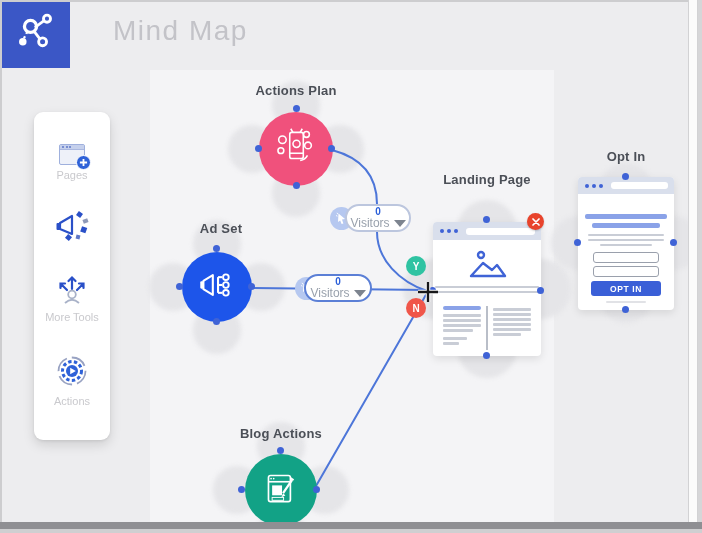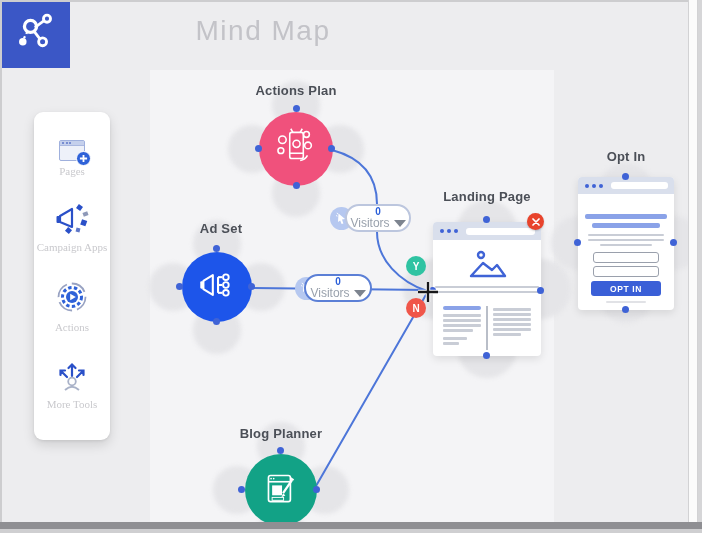--- a/index.html
+++ b/index.html
@@ -14,30 +14,30 @@
   .scrollbar   { position:absolute; left:688px; top:0; width:10px; height:533px; background:#fbfbfb;
                  border-left:1px solid #d2d2d4; border-right:1px solid #d2d2d4; z-index:40; }
   .frame-right { position:absolute; left:698px; top:0; width:4px; height:533px; background:#d6d6d8; z-index:40; }
   .frame-bottom-dark  { position:absolute; left:0; top:522px; width:702px; height:7px; background:#8f8f93; z-index:41; }
   .frame-bottom-light { position:absolute; left:0; top:529px; width:702px; height:4px; background:#cfcfd1; z-index:41; }
 
   
   .logo { position:absolute; left:2px; top:2px; width:68px; height:66px; background:#3b57c6; z-index:30;
           display:flex; align-items:center; justify-content:center; }
   .page-title { position:absolute; left:113px; top:10px; width:300px; height:42px; z-index:30;
-          font-size:28px; font-weight:400; color:#c3c3c8; letter-spacing:1.5px; line-height:42px;text-align:center; }
+          font-size:28px; font-weight:400; color:#c3c3c8; letter-spacing:1.5px; line-height:42px; }
 
   
   .sidebar { position:absolute; left:34px; top:112px; width:76px; height:328px; background:#ffffff;
              border-radius:9px; box-shadow:0 5px 12px rgba(0,0,0,0.13), 0 1px 3px rgba(0,0,0,0.08);
              display:flex; flex-direction:column; justify-content:space-evenly; align-items:center;
              padding:6px 2px; z-index:30; }
   .sb-item { display:flex; flex-direction:column; align-items:center; gap:4px; width:100%; cursor:pointer; }
   .sb-icon { position:relative; display:flex; align-items:center; justify-content:center; }
-  .sb-label { font-size:11px; color:#c9c9cd; text-align:center; line-height:1.25;font-family:Liberation Serif, serif; }
+  .sb-label { font-size:11px; color:#c9c9cd; line-height:1.25; }
   .pages-win { width:26px; height:21px; border:1.5px solid #9fb0dd; background:#eef1f9; border-radius:2px; position:relative; }
   .pages-bar { height:5px; background:#c5d0ec; border-bottom:1px solid #aab8e0; display:flex; align-items:center; gap:1.5px; padding-left:2px; }
   .pages-bar i { width:2px; height:2px; background:#5e77c8; border-radius:50%; display:block; }
   .plus-badge { position:absolute; right:-6px; bottom:-5px; width:15px; height:15px; background:#2f62d8;
                 border:1.5px solid #ffffff; border-radius:50%; display:flex; align-items:center; justify-content:center; }
 
   
   .canvas-bg { position:absolute; left:150px; top:70px; width:404px; height:463px; background:#f4f4f6; z-index:1; }
   .halo { position:absolute; background:#e5e5e8; border-radius:50%; filter:blur(2px); z-index:2; }
   .links { position:absolute; left:0; top:0; width:702px; height:533px; z-index:3; pointer-events:none; }
@@ -159,49 +159,48 @@
             <polygon points="8,15 20,8 20,26 8,21" fill="none" stroke="#2a50c8" stroke-width="2.2" stroke-linejoin="round"></polygon>
             <rect x="4.5" y="15" width="3.5" height="7" rx="1" fill="#2a50c8"></rect>
             <rect x="25" y="4" width="5" height="5" fill="#2a50c8" transform="rotate(35 27.5 6.5)"></rect>
             <rect x="31" y="11" width="5" height="4" fill="#8e99b8" transform="rotate(-20 33.5 13)"></rect>
             <rect x="29" y="19" width="5.5" height="5.5" fill="#2a50c8" transform="rotate(20 31.7 21.7)"></rect>
             <rect x="14" y="27" width="5" height="5" fill="#2a50c8" transform="rotate(40 16.5 29.5)"></rect>
             <rect x="24" y="27" width="4" height="4" fill="#5e77c8" transform="rotate(15 26 29)"></rect>
           </g>
         </svg>
       </span>
-      <span class="sb-label">Campaign Apps</span>
-    </div>
-    <div class="sb-item">
-      <span class="sb-icon">
-        <svg width="40" height="40" viewBox="0 0 40 40">
-          <circle cx="20" cy="20" r="13.5" fill="none" stroke="#98a2c2" stroke-width="1.8" stroke-dasharray="16 5"></circle>
-          <circle cx="20" cy="20" r="9.5" fill="none" stroke="#2f62d8" stroke-width="3" stroke-dasharray="3.4 2.4"></circle>
-          <circle cx="20" cy="20" r="6" fill="#2f62d8"></circle>
-          <polygon points="18.2,16.8 23.8,20 18.2,23.2" fill="#ffffff"></polygon>
-        </svg>
-      </span>
-      <span class="sb-label">Actions</span>
     </div>
     <div class="sb-item">
       <span class="sb-icon">
         <svg width="38" height="38" viewBox="0 0 38 38">
           <g stroke="#2a50c8" stroke-width="2.2" fill="none" stroke-linecap="round">
             <path d="M19 20 V9 M15.5 12 L19 8.5 L22.5 12"></path>
             <path d="M14 21 L8 15 M7.5 19 L7.5 14.5 L12 14.5"></path>
             <path d="M24 21 L30 15 M26 14.5 L30.5 14.5 L30.5 19"></path>
           </g>
           <g stroke="#a9b2c8" stroke-width="1.8" fill="#ffffff">
             <circle cx="19" cy="25.5" r="3.8"></circle>
             <path d="M12 34 Q19 27.5 26 34" fill="none"></path>
           </g>
         </svg>
       </span>
       <span class="sb-label">More Tools</span>
     </div>
+    <div class="sb-item">
+      <span class="sb-icon">
+        <svg width="40" height="40" viewBox="0 0 40 40">
+          <circle cx="20" cy="20" r="13.5" fill="none" stroke="#98a2c2" stroke-width="1.8" stroke-dasharray="16 5"></circle>
+          <circle cx="20" cy="20" r="9.5" fill="none" stroke="#2f62d8" stroke-width="3" stroke-dasharray="3.4 2.4"></circle>
+          <circle cx="20" cy="20" r="6" fill="#2f62d8"></circle>
+          <polygon points="18.2,16.8 23.8,20 18.2,23.2" fill="#ffffff"></polygon>
+        </svg>
+      </span>
+      <span class="sb-label">Actions</span>
+    </div>
   </div>
 
   <div class="node-label" style="left:250px;top:83px;width:92px">Actions Plan</div>
   <div class="circle-node" style="left:259px;top:112px;width:74px;height:74px;background:#f0517c">
     <span>
       <svg width="48" height="48" viewBox="0 0 46 46">
         <g stroke="#ffffff" stroke-width="1.5" fill="none">
           <rect x="17" y="9" width="13" height="25" rx="2"></rect>
           <line x1="17" y1="29" x2="30" y2="29"></line>
           <circle cx="23.5" cy="20" r="3.4"></circle>
@@ -237,21 +236,21 @@
           <circle cx="30.5" cy="29.5" r="2.7" stroke-width="1.8"></circle>
         </g>
       </svg>
     </span>
   </div>
   <div class="cdot" style="left:213px;top:245px"></div>
   <div class="cdot" style="left:213px;top:318px"></div>
   <div class="cdot" style="left:176px;top:283px"></div>
   <div class="cdot" style="left:248px;top:283px"></div>
 
-  <div class="node-label" style="left:235px;top:426px;width:92px">Blog Planner</div>
+  <div class="node-label" style="left:235px;top:426px;width:92px">Blog Actions</div>
   <div class="circle-node" style="left:245px;top:454px;width:72px;height:72px;background:#12a286">
     <span>
       <svg width="48" height="48" viewBox="0 0 46 46">
         <g stroke="#ffffff" stroke-width="1.6" fill="none">
           <rect x="11" y="11" width="21" height="25" rx="2"></rect>
           <line x1="11" y1="17" x2="32" y2="17"></line>
           <circle cx="13.5" cy="14" r="0.8" fill="#ffffff" stroke="none"></circle>
           <circle cx="16" cy="14" r="0.8" fill="#ffffff" stroke="none"></circle>
           <rect x="14.5" y="20.5" width="9.5" height="9.5" fill="#ffffff" stroke="none"></rect>
           <rect x="14.5" y="32" width="11" height="2.8" stroke-width="0.9"></rect>
@@ -294,21 +293,21 @@
     </svg>
   </div>
   <div class="v-pill" style="left:304px;top:274px;width:68px;height:28px;border:2px solid #5b7fd6">
     <span class="v-count">0</span>
     <span class="v-row">
       <span class="v-text">Visitors</span>
       <span class="caret"></span>
     </span>
   </div>
 
-  <div class="node-label" style="left:437px;top:189px;width:100px">Landing Page</div>
+  <div class="node-label" style="left:437px;top:172px;width:100px">Landing Page</div>
   <div class="page-card" style="left:433px;top:222px;width:108px;height:134px">
     <div class="chrome" style="height:18px">
       <i></i>
         <i></i>
         <i></i>
         <span class="urlbar"></span>
     </div>
     <span style="position:absolute;left:33px;top:24px">
       <svg width="44" height="36" viewBox="0 0 44 36">
         <g stroke="#3f63d6" stroke-width="2.4" fill="none" stroke-linejoin="round" stroke-linecap="round">

